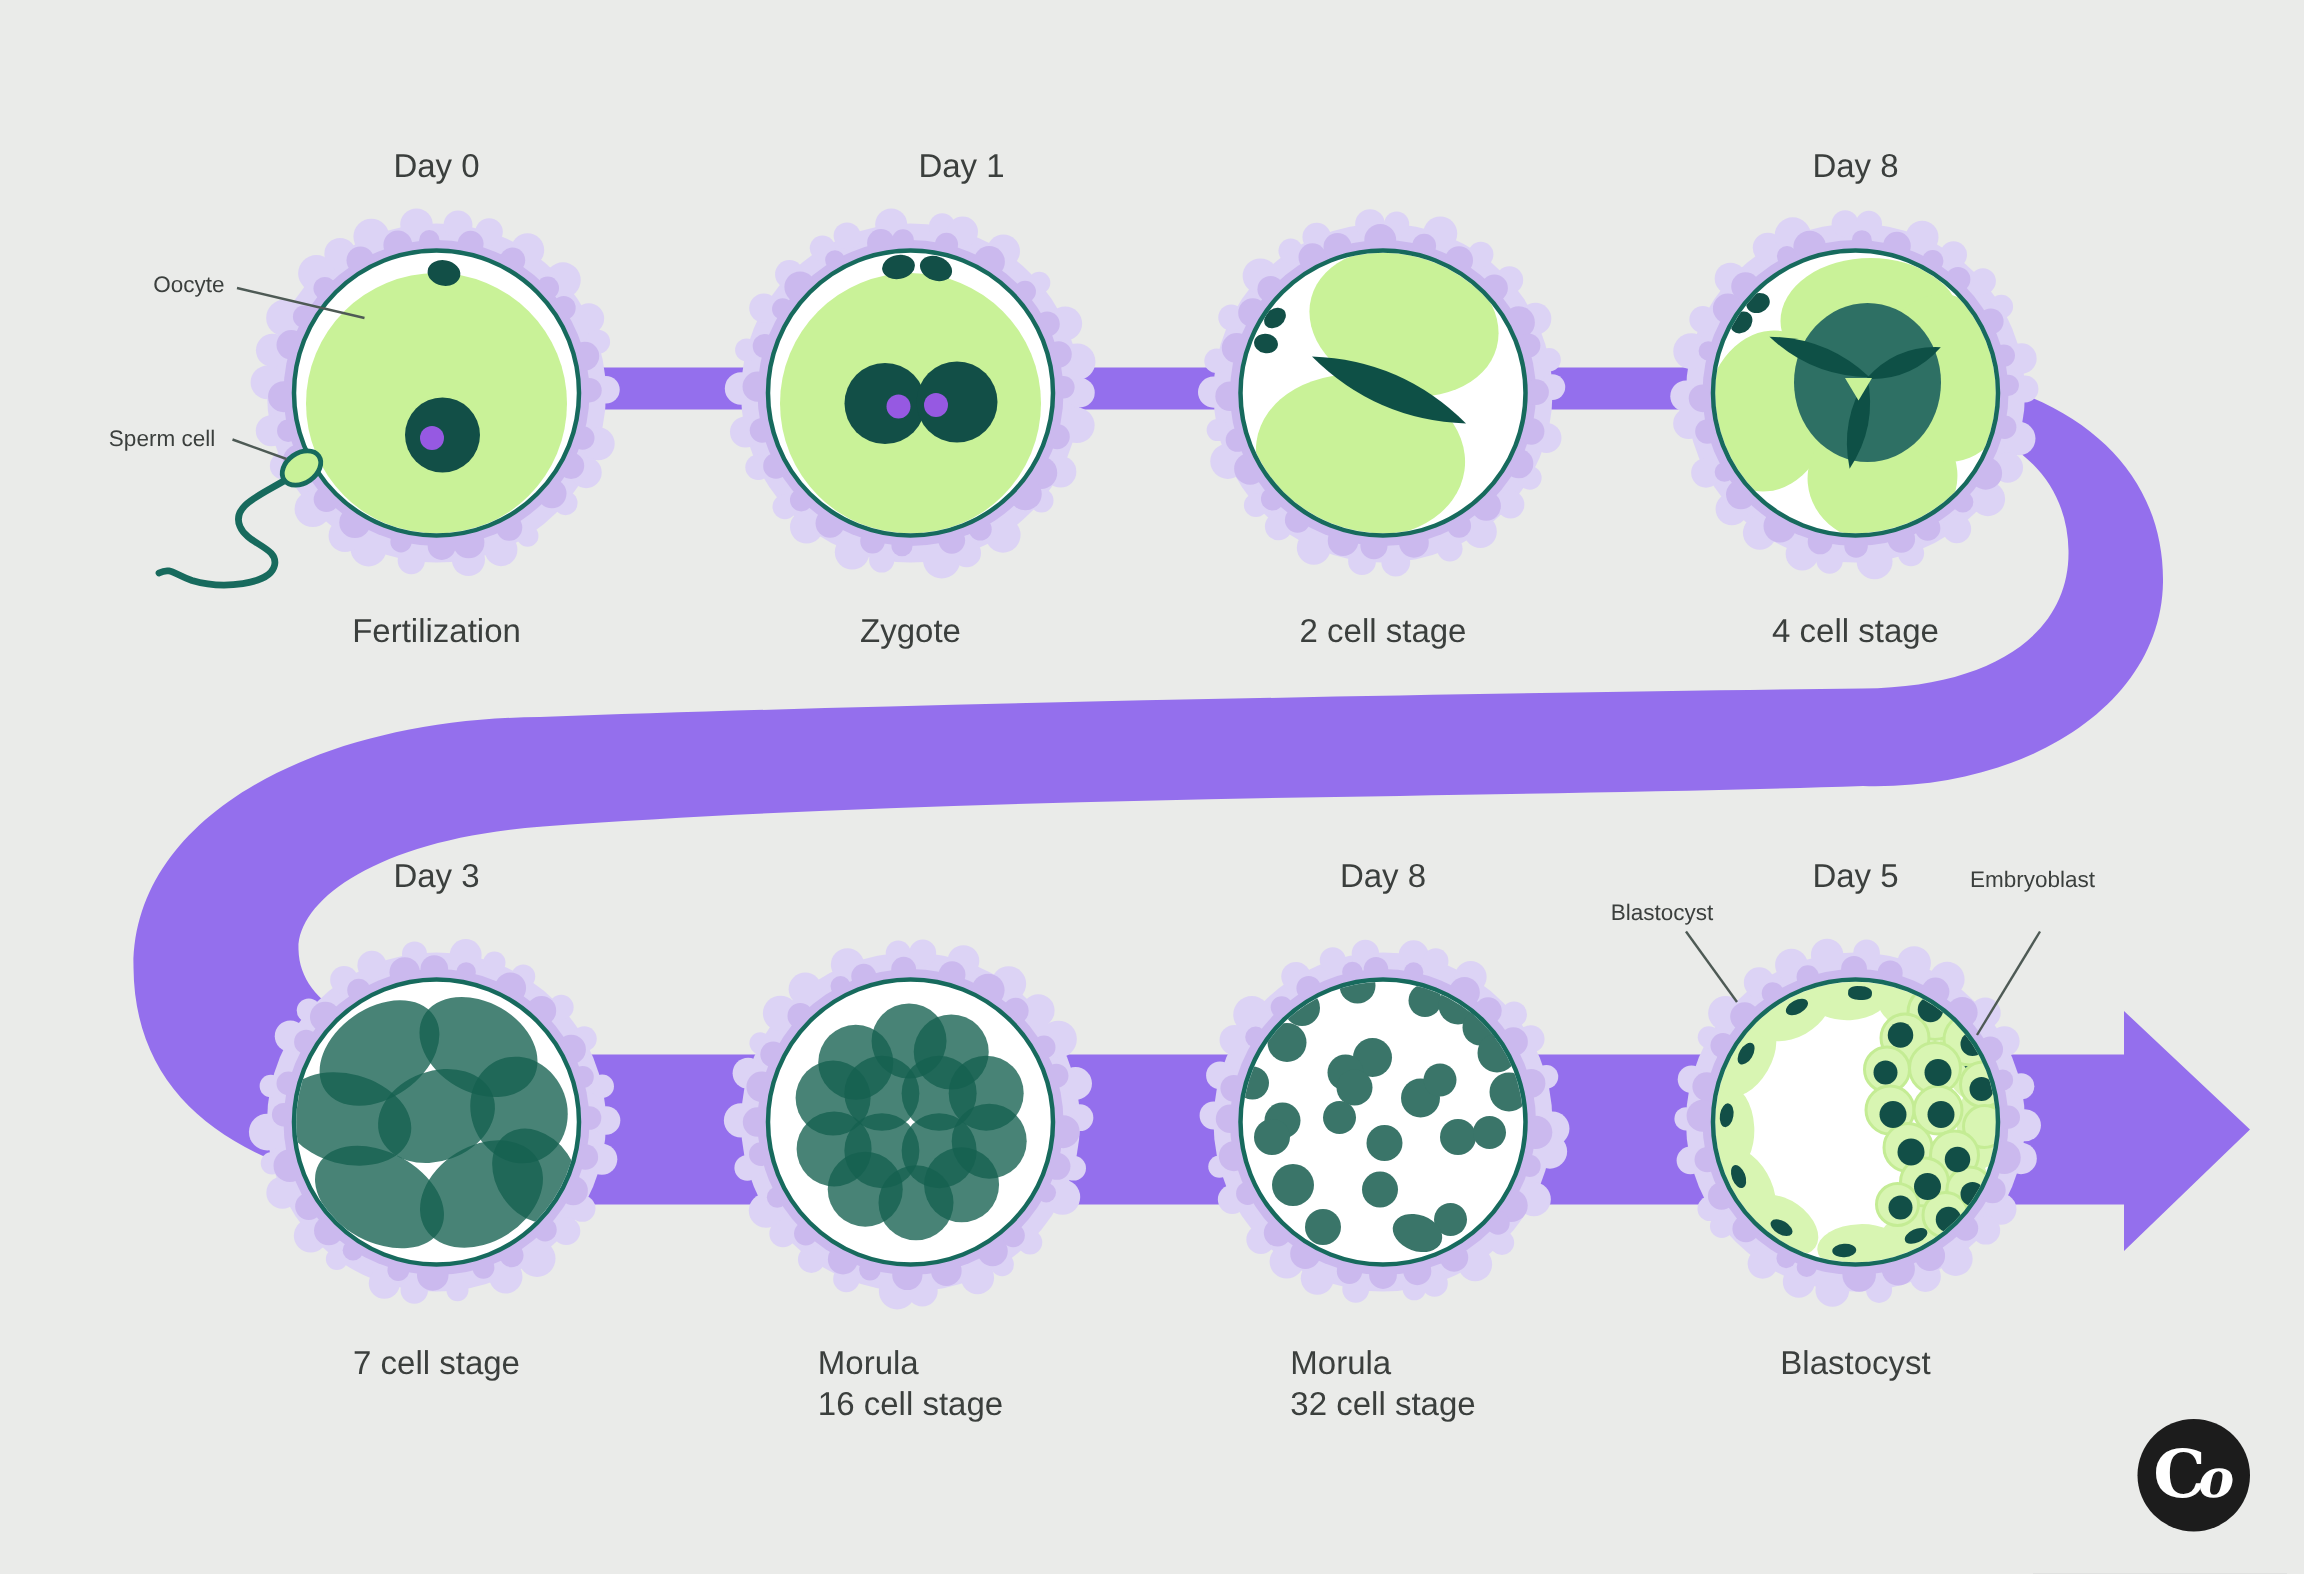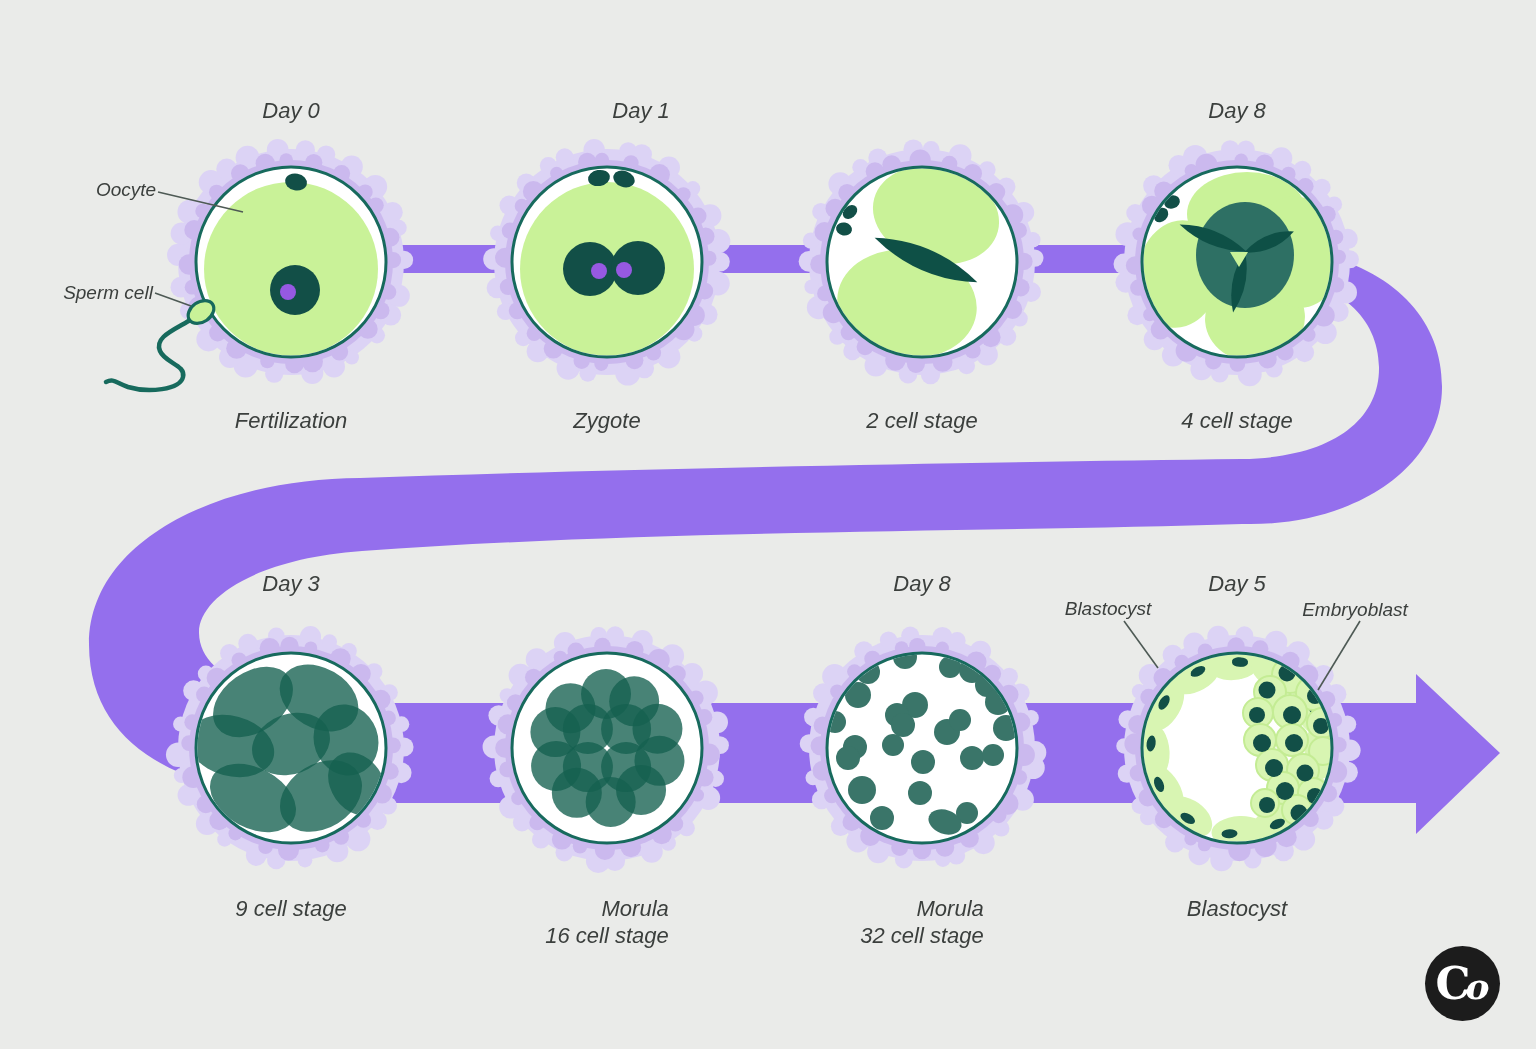--- a/index.html
+++ b/index.html
@@ -1,22 +1,22 @@
 <!DOCTYPE html>
 <html><head>
 <meta charset="utf-8">
 <style>
   html,body{margin:0;padding:0;background:#d8d9d7;}
   .canvas{position:relative;width:1536px;height:1049px;overflow:hidden;
           background:#eaebe9;font-family:"Liberation Sans",sans-serif;}
   svg#diagram{position:absolute;inset:0;}
   .lbl{position:absolute;transform:translate(-50%,-50%);white-space:nowrap;
-       font-size:22px;color:var(--label,#3b3f3d);text-align:right;font-style:italic;}
+       font-size:22px;color:var(--label,#3b3f3d);text-align:left;}
   .lbl.two{transform:translateX(-50%);line-height:27px;}
-  .ann{font-size:19px;color:var(--label,#3b3f3d);}
+  .ann{font-size:15px;color:var(--label,#3b3f3d);}
   .logo{position:absolute;left:1425px;top:946px;width:75px;height:75px;border-radius:50%;
         display:flex;align-items:center;justify-content:center;}
   .logo .lc{font-family:"DejaVu Serif",serif;font-weight:700;font-size:44px;line-height:1;}
   .logo .lo{font-family:"DejaVu Serif",serif;font-style:italic;font-weight:700;
             font-size:36px;line-height:1;margin-left:-5px;transform:translateY(2px);}
 </style>
 </head>
 <body>
 
 <div class="canvas" style="background: rgb(234, 235, 233); --label: #3b3f3d;">
@@ -634,33 +634,33 @@
   <div class="lbl" style="left:641px;top:111px">Day 1</div>
   <div class="lbl" style="left:1237px;top:111px">Day 8</div>
   <div class="lbl" style="left:291px;top:584px">Day 3</div>
   <div class="lbl" style="left:922px;top:584px">Day 8</div>
   <div class="lbl" style="left:1237px;top:584px">Day 5</div>
 
   <div class="lbl" style="left:291px;top:421px">Fertilization</div>
   <div class="lbl" style="left:607px;top:421px">Zygote</div>
   <div class="lbl" style="left:922px;top:421px">2 cell stage</div>
   <div class="lbl" style="left:1237px;top:421px">4 cell stage</div>
-  <div class="lbl" style="left:291px;top:909px">9 cell stage</div>
+  <div class="lbl" style="left:291px;top:909px">7 cell stage</div>
   <div class="lbl two" style="left:607px;top:895px">
     <div>Morula</div>
     <div>16 cell stage</div>
   </div>
   <div class="lbl two" style="left:922px;top:895px">
     <div>Morula</div>
     <div>32 cell stage</div>
   </div>
   <div class="lbl" style="left:1237px;top:909px">Blastocyst</div>
 
   <div class="lbl ann" style="left:126px;top:190px">Oocyte</div>
   <div class="lbl ann" style="left:108px;top:293px">Sperm cell</div>
   <div class="lbl ann" style="left:1108px;top:609px">Blastocyst</div>
-  <div class="lbl ann" style="left:1355px;top:610px">Embryoblast</div>
+  <div class="lbl ann" style="left:1355px;top:587px">Embryoblast</div>
 
   <div class="logo" style="background: rgb(28, 28, 28); color: rgb(255, 255, 255);">
     <span class="lc">C</span>
     <span class="lo">o</span>
   </div>
 </div>
 
 </body></html>

